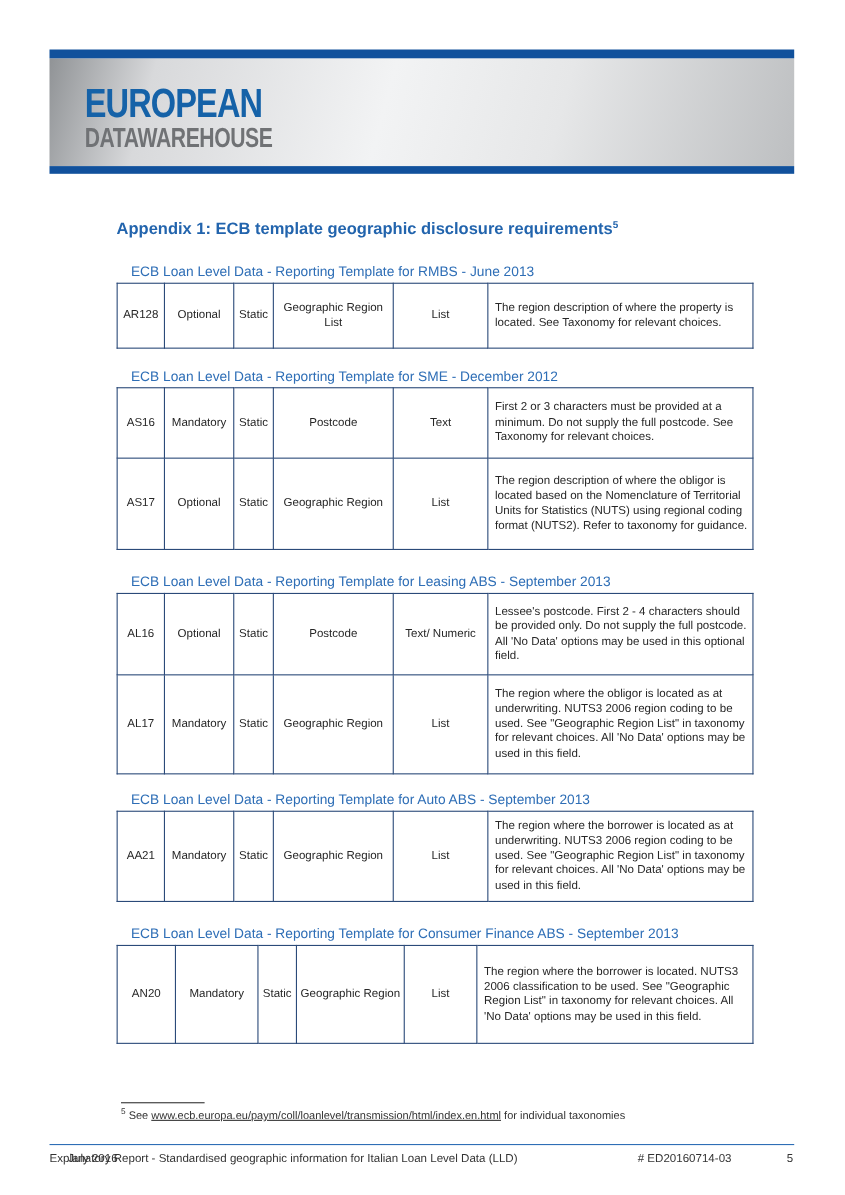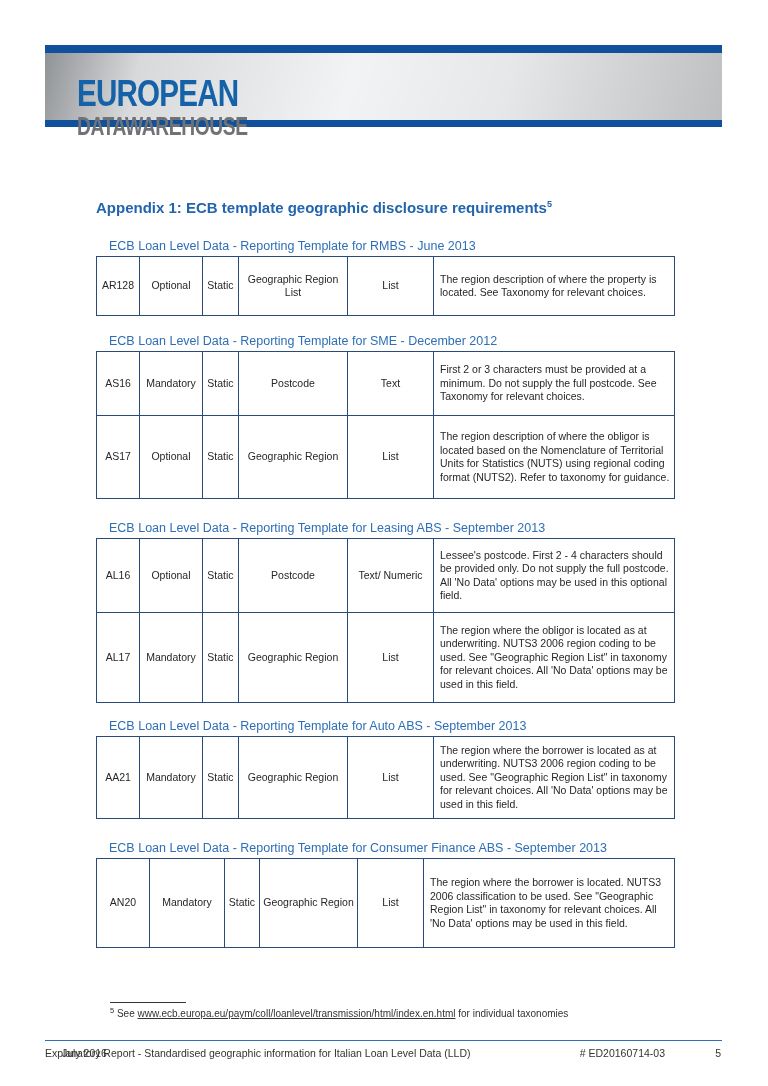--- a/index.html
+++ b/index.html
@@ -9,21 +9,21 @@
     position: relative;
     font-family: "Liberation Sans", sans-serif;
     color: #272727;
     overflow: hidden;
   }
 
   
   .banner {
     position: absolute;
     left: 45px; top: 45px;
-    width: 677px; height: 82px;
+    width: 677px; height: 113px;
     border-top: 8px solid #11519c;
     border-bottom: 7px solid #11519c;
     background: linear-gradient(105deg, #909396 0%, #d8d9db 14%, #f2f3f4 45%, #e6e7e8 68%, #bdbfc1 100%);
   }
   .logo {
     position: absolute;
     left: 32px; top: 22px;
     line-height: 1;
   }
   .logo-line1 {
@@ -44,21 +44,21 @@
     color: #707275;
     letter-spacing: -0.5px;
     transform: scaleX(0.77);
     transform-origin: left top;
     line-height: 1;
   }
 
   
   .content {
     position: absolute;
-    left: 96px; top: 195px;
+    left: 106px; top: 195px;
     width: 578px;
   }
   .page-title {
     font-size: 15px;
     font-weight: bold;
     color: #2264ad;
     line-height: 18px;
   }
   .page-title sup { font-size: 9px; }
 

